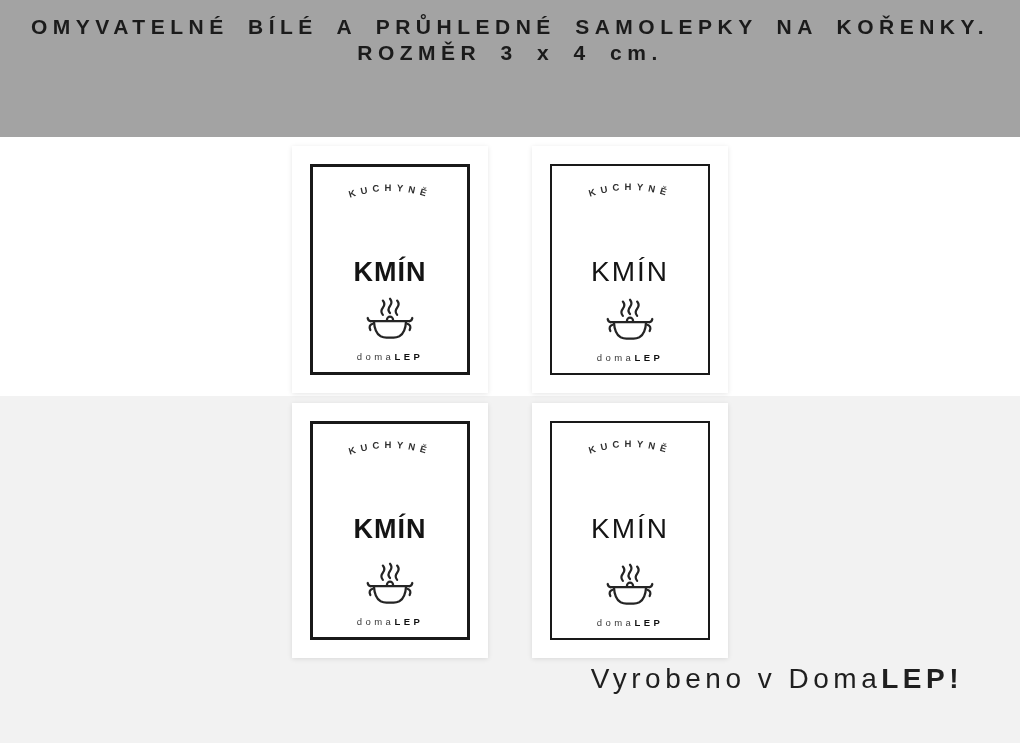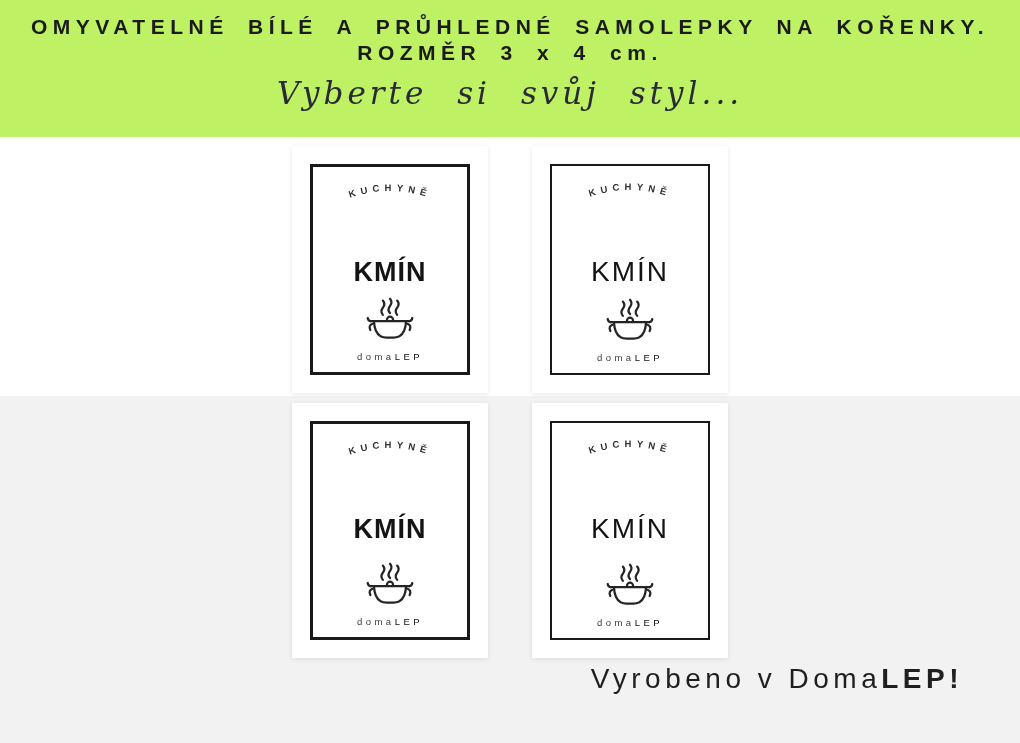--- a/index.html
+++ b/index.html
@@ -3,21 +3,21 @@
 <meta charset="utf-8">
 <style>
   html,body{margin:0;padding:0;}
   body{
     width:1020px;height:743px;position:relative;overflow:hidden;
     background:#ffffff;font-family:"Liberation Sans", sans-serif;
   }
   
   .header{
     position:absolute;left:0;top:0;width:1020px;height:137px;
-    background:#bef264;text-align:center;box-sizing:border-box;padding-top:14px;
+    background:#a3a3a3;text-align:center;box-sizing:border-box;padding-top:14px;
   }
   .h-line{
     color:#1b1b1b;font-weight:700;font-size:21px;line-height:26px;
     letter-spacing:5.5px;word-spacing:8px;white-space:nowrap;
   }
   .h-line2{}
   .h-sub{
     margin-top:9px;color:#2a2a32;font-family:"DejaVu Serif", serif;
     font-style:italic;font-weight:400;font-size:31px;line-height:36px;
     letter-spacing:4px;word-spacing:16px;white-space:nowrap;
@@ -47,35 +47,34 @@
     font-family:"Liberation Sans", sans-serif;font-size:9.5px;font-weight:600;
     letter-spacing:5px;fill:#303030;
   }
   .kmin{color:#141414;margin-top:48px;white-space:nowrap;}
   .kmin-bold{font-size:27px;font-weight:800;letter-spacing:1px;}
   .kmin-light{font-size:28px;font-weight:400;letter-spacing:2px;}
   .spacer{flex:1;}
   .pot-svg{display:block;}
   .brand{margin-top:4px;font-size:9.5px;letter-spacing:3.5px;white-space:nowrap;}
   .brand .b1{color:#3a3a3a;font-weight:400;text-align:center;}
-  .brand .b2{color:#101010;font-weight:400;margin-top:18px;}
+  .brand .b2{color:#101010;font-weight:700;margin-top:18px;}
   
   .credit{
     position:absolute;top:663px;right:57px;height:32px;line-height:32px;
     font-size:28px;letter-spacing:4.5px;color:#1f1f1f;white-space:nowrap;
   }
   .credit .bold{font-weight:700;}
 </style>
 </head>
 <body>
 
 <div class="header">
   <div class="h-line">OMYVATELNÉ BÍLÉ A PRŮHLEDNÉ SAMOLEPKY NA KOŘENKY.</div>
   <div class="h-line h-line2">ROZMĚR 3 x 4 cm.</div>
-  <div class="h-sub">Vyberte si svůj styl...</div>
 </div>
 
 <div class="section-top"></div>
 <div class="section-bottom"></div>
 
 <div class="card pos1">
   <div class="frame frame-thick">
     <svg class="arc-svg" width="150" height="34" viewBox="0 0 150 34">
       <path id="arc1" d="M 16 31 Q 75 1 134 31" fill="none"></path>
       <text><textPath href="#arc1" startOffset="50%" text-anchor="middle">KUCHYNĚ</textPath></text>

